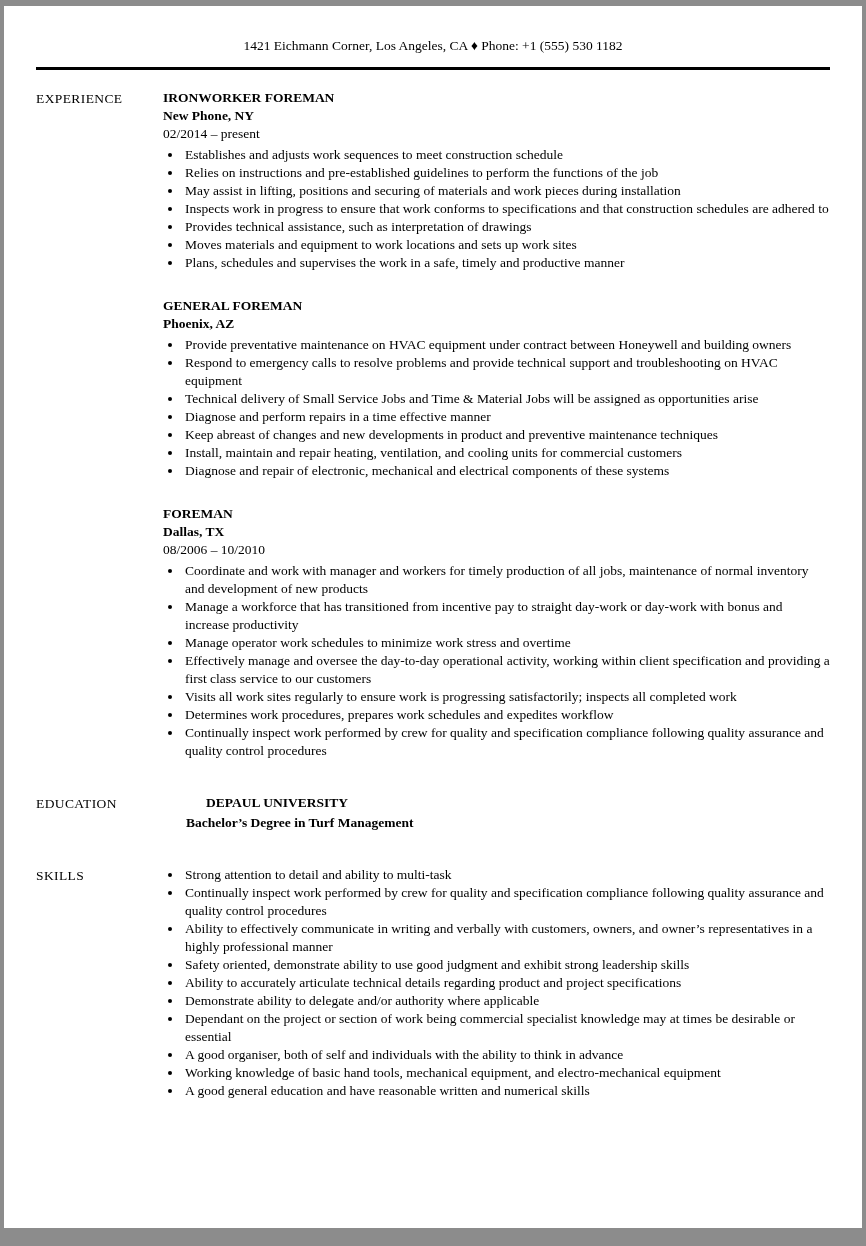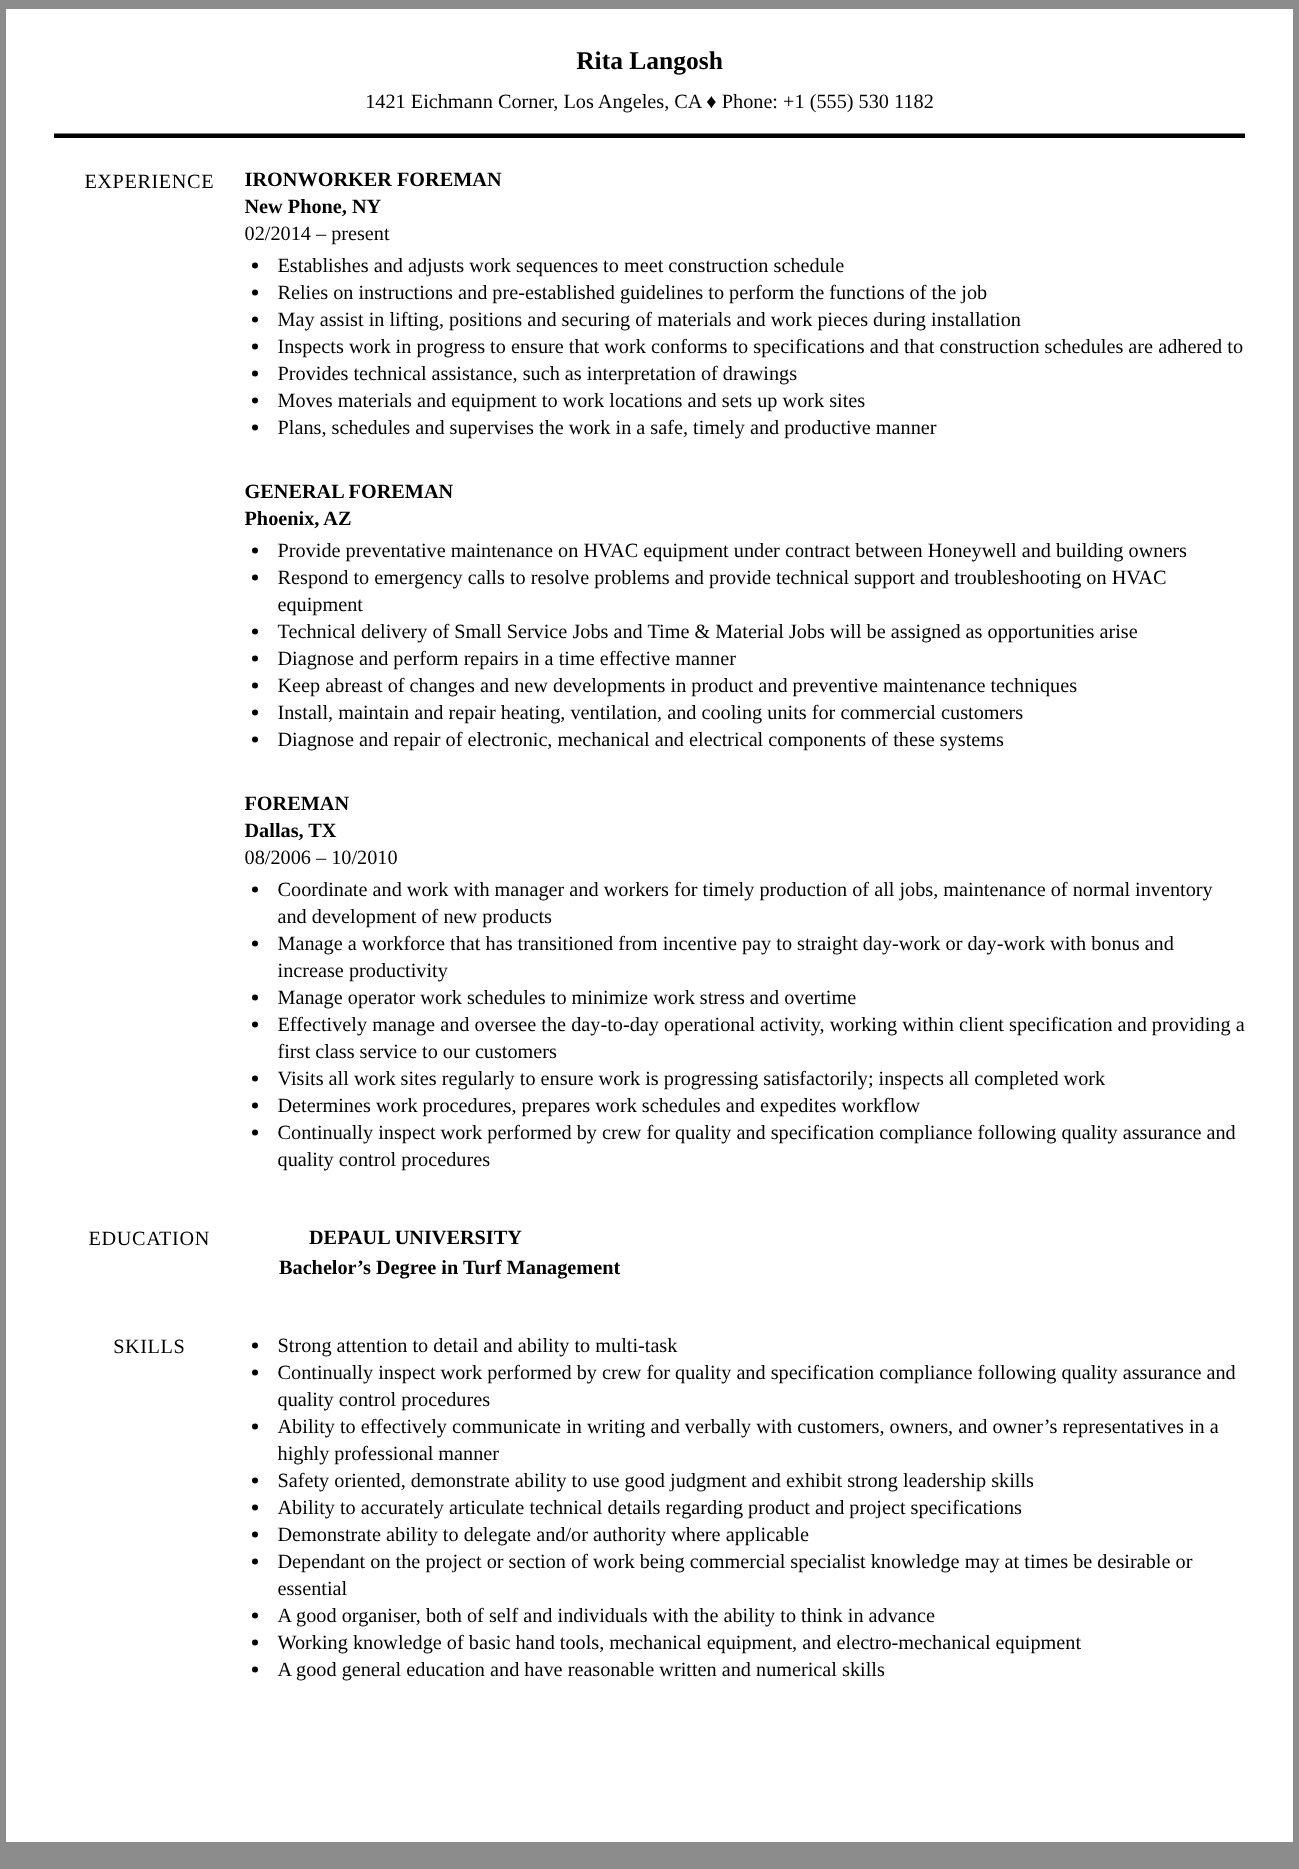--- a/index.html
+++ b/index.html
@@ -21,40 +21,39 @@
   header { text-align: center; }
   .name { font-size: 17px; font-weight: bold; line-height: 22px; }
   .contact { font-weight: normal; margin-top: 7px; text-align: center; }
   .rule { height: 3px; background: #000; margin-top: 12px; border: 0; }
   .section {
     display: grid;
     grid-template-columns: 127px 1fr;
     margin-top: 34px;
   }
   .section.first { margin-top: 19px; }
-  .label { letter-spacing: 0.4px; padding-top: 1px; text-align: center; }
+  .label { letter-spacing: 0.4px; padding-top: 1px; }
   .job + .job { margin-top: 25px; }
   .job-title { font-weight: bold; }
   .job-location { font-weight: bold; }
   .bullets {
     list-style: disc;
     padding-left: 20px;
     margin-top: 3px;
   }
   .bullets li { padding-left: 2px; }
   .school { font-weight: bold; margin-left: 43px; }
   .degree { font-weight: bold; margin-top: 2px; margin-left: 23px; }
 </style>
 </head>
 <body>
 
 <div class="page">
 
   <header>
-    <div class="name">Rita Langosh</div>
     <div class="contact">1421 Eichmann Corner, Los Angeles, CA ♦ Phone: +1 (555) 530 1182</div>
   </header>
 
   <div class="rule"></div>
 
   <section class="section first">
     <div class="label">EXPERIENCE</div>
     <div class="content">
 
       <article class="job">

